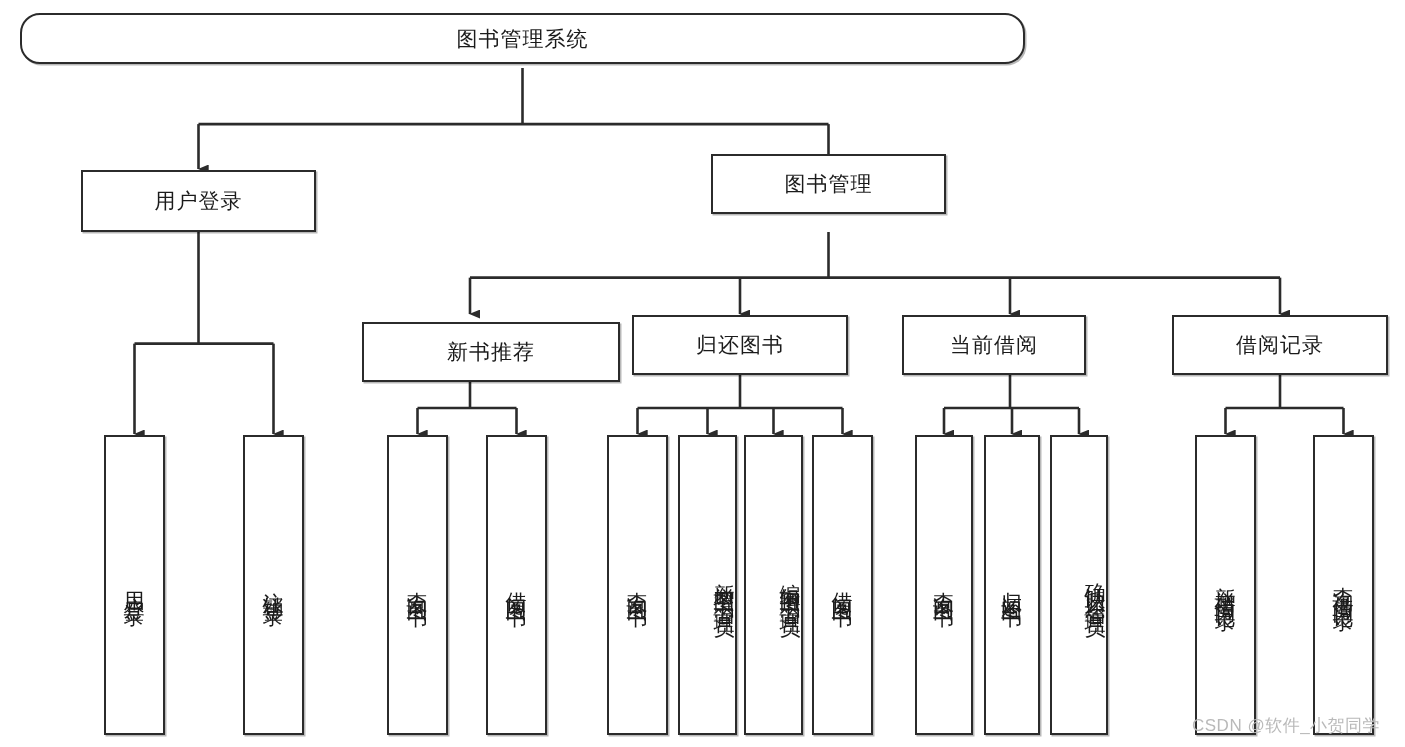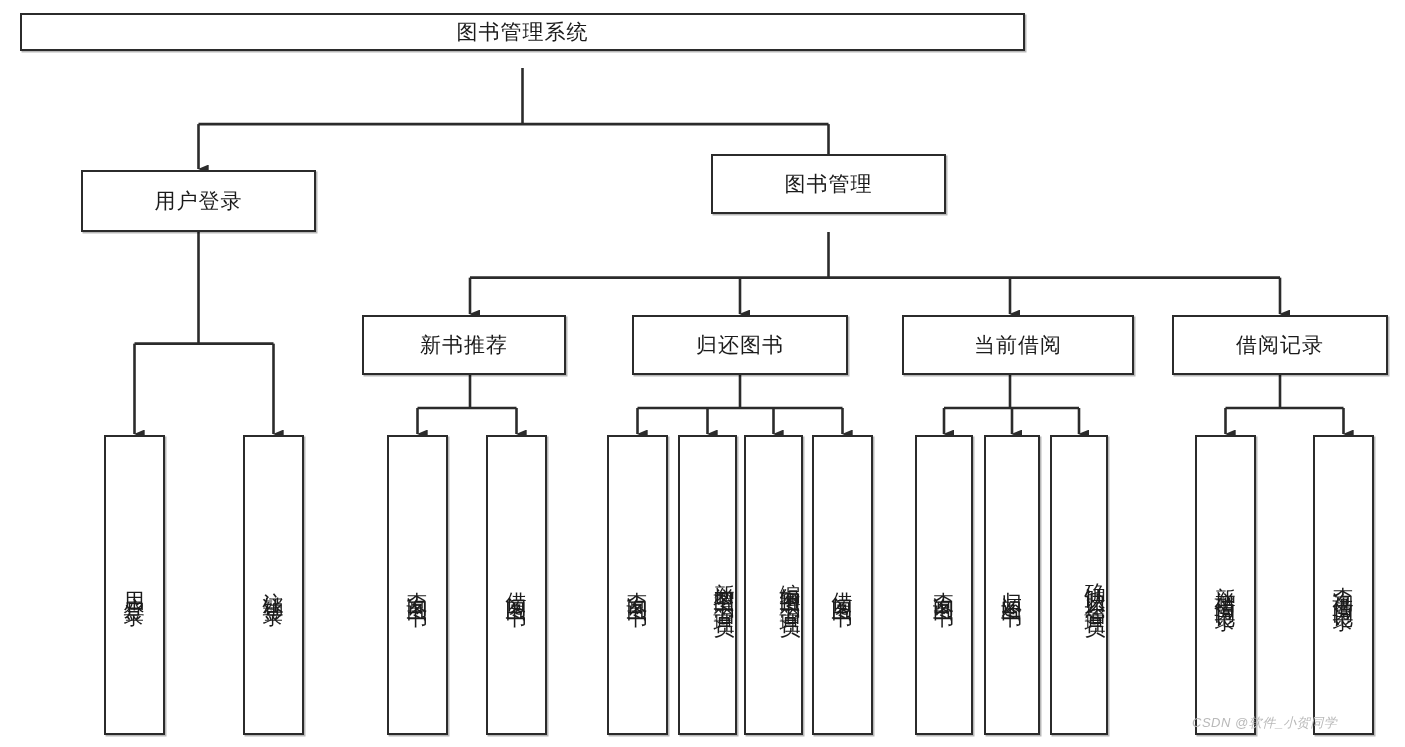--- a/index.html
+++ b/index.html
@@ -54,25 +54,24 @@
     text-orientation: upright;
     letter-spacing: 5px;
     line-height: 1;
   }
   .node-label-v.top-aligned {
     align-items: flex-start;
     padding-top: 6px;
   }
   .watermark {
     position: absolute;
-    font-size: 13px;
+    font-size: 17px;
     color: #b9b9b9;
     white-space: nowrap;
     letter-spacing: 0.5px;
-    font-style: italic;
   }
 </style>
 </head>
 <body>
 
 <div id="diagram-root">
 
   <svg id="flow-svg" viewBox="0 0 1405 747">
     <defs>
       <marker id="arrowhead" markerWidth="9" markerHeight="11" refX="4.5" refY="10.2" orient="auto" markerUnits="userSpaceOnUse">
@@ -109,38 +108,38 @@
         <path d="M944,408 L944,434" marker-end="url(#arrowhead)"></path>
         <path d="M1012,408 L1012,434" marker-end="url(#arrowhead)"></path>
         <path d="M1079,408 L1079,434" marker-end="url(#arrowhead)"></path>
         <path d="M1280,375 L1280,408"></path>
         <path d="M1225.5,408 L1343.5,408"></path>
         <path d="M1225.5,408 L1225.5,434" marker-end="url(#arrowhead)"></path>
         <path d="M1343.5,408 L1343.5,434" marker-end="url(#arrowhead)"></path>
       </g>
   </svg>
 
-  <div class="node-box" style="left: 20px; top: 13px; width: 1005px; height: 38px;">
+  <div class="node-box" style="left: 20px; top: 13px; width: 1005px; height: 51px; border-radius: 20px;">
     <span class="node-label-h">图书管理系统</span>
   </div>
 
   <div class="node-box" style="left: 81px; top: 170px; width: 235px; height: 62px;">
     <span class="node-label-h">用户登录</span>
   </div>
   <div class="node-box" style="left: 711px; top: 154px; width: 235px; height: 60px;">
     <span class="node-label-h">图书管理</span>
   </div>
 
-  <div class="node-box" style="left: 362px; top: 315px; width: 204px; height: 60px;">
+  <div class="node-box" style="left: 362px; top: 322px; width: 258px; height: 60px;">
     <span class="node-label-h">新书推荐</span>
   </div>
   <div class="node-box" style="left: 632px; top: 315px; width: 216px; height: 60px;">
     <span class="node-label-h">归还图书</span>
   </div>
-  <div class="node-box" style="left: 902px; top: 315px; width: 232px; height: 60px;">
+  <div class="node-box" style="left: 902px; top: 315px; width: 184px; height: 60px;">
     <span class="node-label-h">当前借阅</span>
   </div>
   <div class="node-box" style="left: 1172px; top: 315px; width: 216px; height: 60px; text-decoration: underline;">
     <span class="node-label-h">借阅记录</span>
   </div>
 
   <div class="node-box" style="left: 104px; top: 435px; width: 61px; height: 300px;">
     <span class="node-label-v">用户登录</span>
   </div>
   <div class="node-box" style="left: 243px; top: 435px; width: 61px; height: 300px;">

